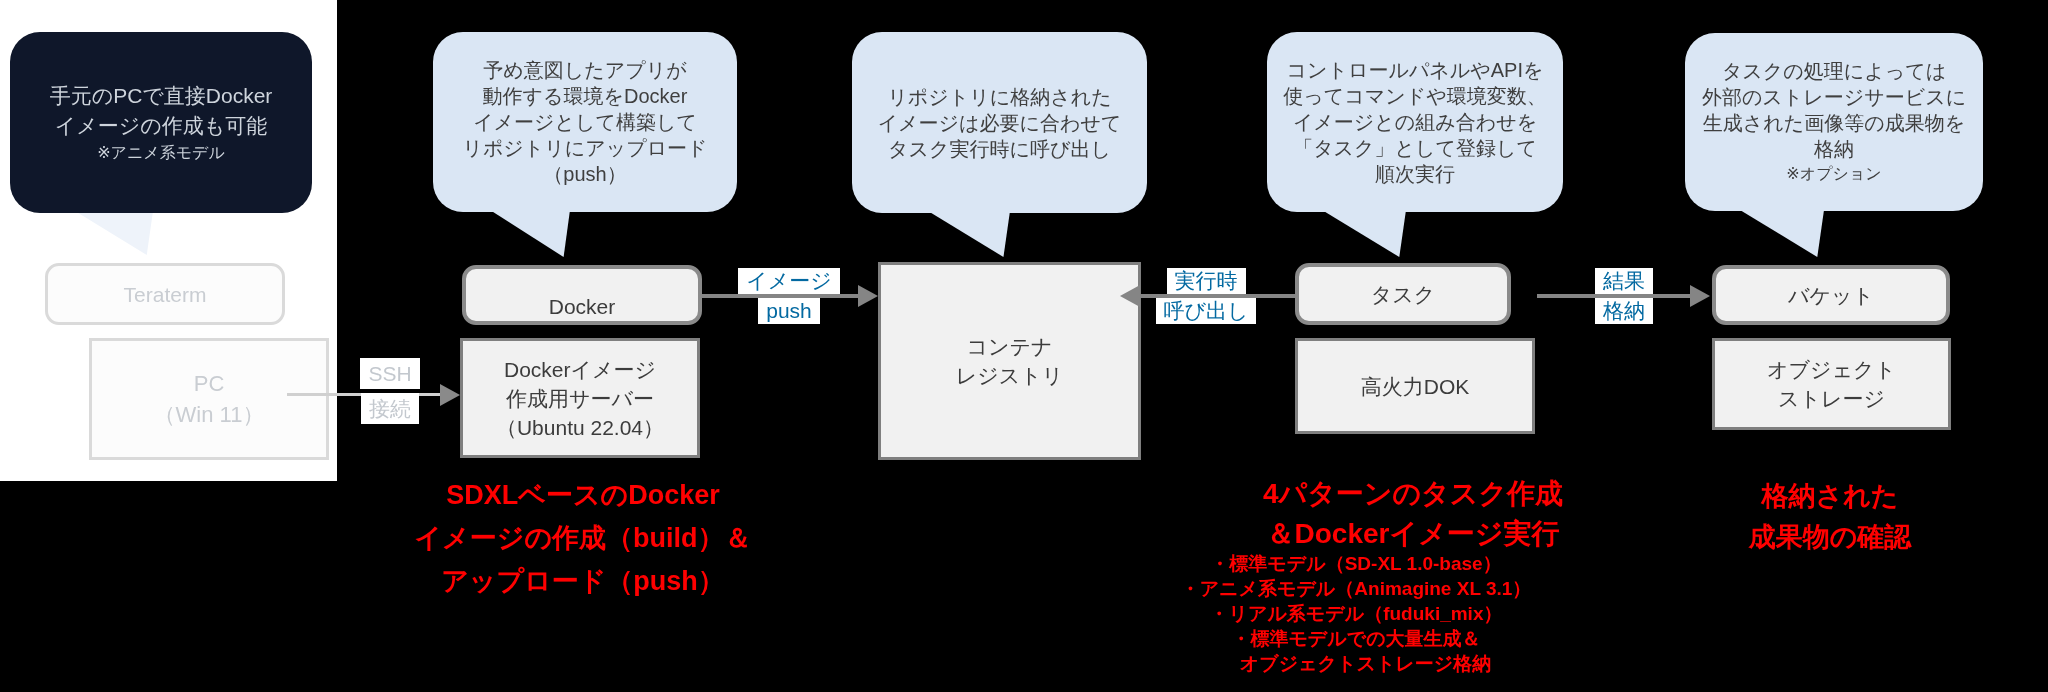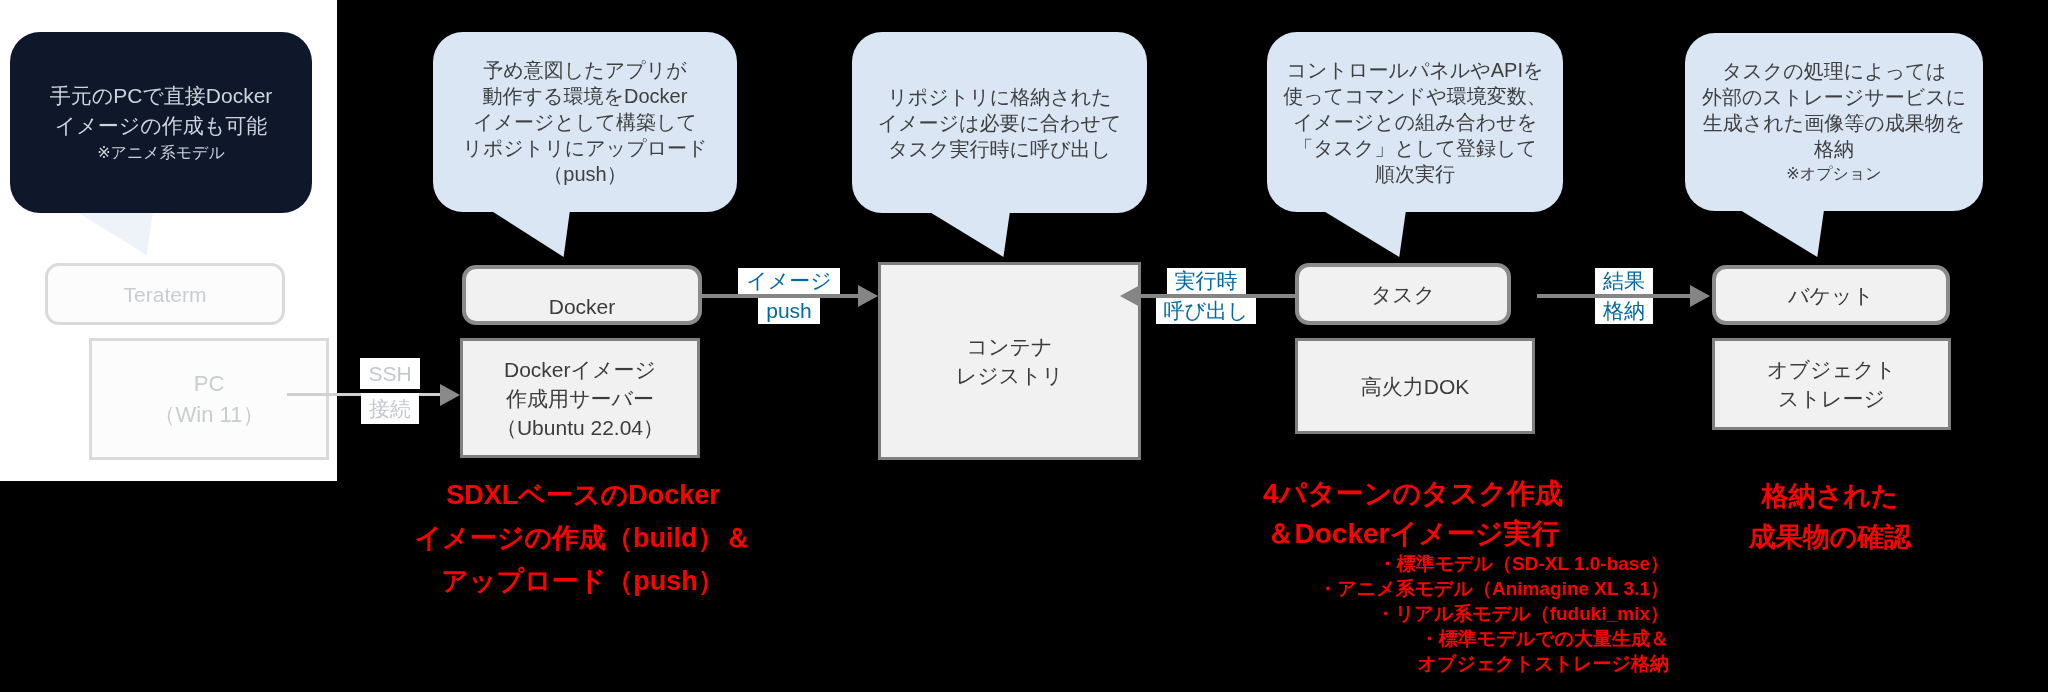--- a/index.html
+++ b/index.html
@@ -83,21 +83,21 @@
   [data-name="result-store-arrow-head"]{left:1690px;top:285px;}
   [data-name="result-store-arrow-label"]{left:1558px;top:268px;width:132px;}
 
   [data-name="bucket-bubble"]{left:1685px;top:33px;width:298px;height:178px;}
   [data-name="bucket-bubble-tail"]{left:1740px;top:210px;width:84px;height:47px;}
   [data-name="bucket-box"]{left:1712px;top:265px;width:238px;height:60px;}
   [data-name="object-storage-box"]{left:1712px;top:338px;width:239px;height:92px;}
 
   [data-name="build-note"]{left:398px;top:474px;width:370px;font-size:27px;line-height:43px;}
   [data-name="task-patterns-heading"]{left:1237px;top:474px;width:352px;font-size:28px;line-height:40px;}
-  [data-name="task-patterns-bullets"]{left:1289px;top:551px;width:380px;font-size:19px;line-height:25px;text-align:right;}
+  [data-name="task-patterns-bullets"]{left:1166px;top:551px;width:380px;font-size:19px;line-height:25px;text-align:center;}
   [data-name="verify-note"]{left:1690px;top:476px;width:280px;font-size:27px;line-height:41px;}
 </style>
 </head>
 <body>
 
 <div class="canvas" data-name="diagram-canvas">
 
   <div class="panel" data-name="local-pc-panel"></div>
 
   <div class="tail faded" data-name="local-pc-bubble-tail"></div>

